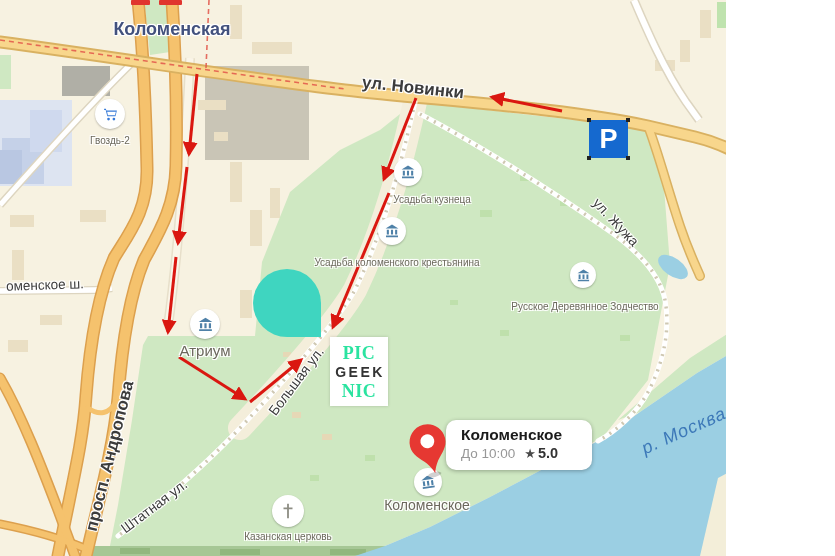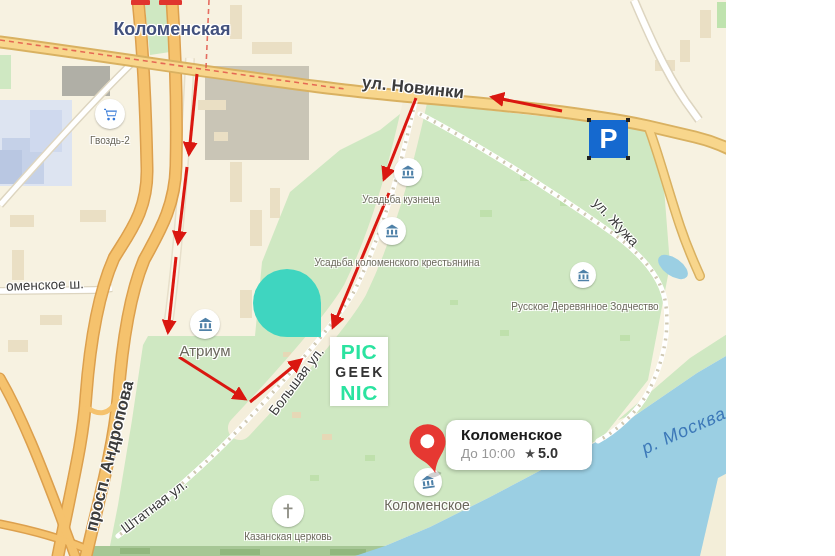--- a/index.html
+++ b/index.html
@@ -29,21 +29,21 @@
   .lbl{position:absolute;transform:translate(-50%,-50%);white-space:nowrap;color:var(--street_label);
        text-shadow:-1px -1px 0 #fff,1px -1px 0 #fff,-1px 1px 0 #fff,1px 1px 0 #fff,0 0 3px #fff;}
   .lbl.wrap{white-space:normal;text-align:center;line-height:1.12;}
   .poi-lbl{color:var(--poi_label);font-size:10px;font-weight:500;}
   .street{font-size:14px;font-weight:500;}
   .poi-icon{position:absolute;transform:translate(-50%,-50%);background:#fff;border-radius:50%;
        box-shadow:0 1px 2px rgba(0,0,0,.25);display:flex;align-items:center;justify-content:center;}
   .logo{position:absolute;left:330px;top:337px;width:58px;height:69px;background:#fff;
        box-shadow:0 0 3px rgba(0,0,0,.18);display:flex;flex-direction:column;align-items:center;
        justify-content:center;line-height:1;}
-  .logo .big{font-size:21px;font-weight:600;color:var(--logo_green);letter-spacing:.5px;}
+  .logo .big{font-size:18px;font-weight:600;color:var(--logo_green);letter-spacing:.5px;font-family:Liberation Serif, serif;}
   .logo .geek{font-size:14px;font-weight:700;color:#333;letter-spacing:2.5px;margin:3px 0 3px 2px;}
   .parking{position:absolute;left:589px;top:120px;width:39px;height:38px;background:var(--parking_blue);
        border-radius:3px;display:flex;align-items:center;justify-content:center;
        color:#fff;font-size:27px;font-weight:700;}
   .handle{position:absolute;width:4px;height:4px;background:#222;}
   .callout{position:absolute;left:446px;top:420px;width:146px;height:50px;background:#fff;
        border-radius:10px;box-shadow:0 1px 4px rgba(0,0,0,.3);box-sizing:border-box;
        padding:5px 8px 5px 15px;}
   .callout .title{font-size:15.5px;font-weight:700;color:#1b1b1b;line-height:19px;}
   .callout .row{display:flex;align-items:center;gap:9px;margin-top:1px;}
@@ -214,21 +214,21 @@
         <circle cx="16.8" cy="18.5" r="1.9" fill="#3579d8"></circle>
       </svg>
   </div>
   <div class="lbl poi-lbl" style="left:110px;top:140px;">Гвоздь-2</div>
 
   <div class="poi-icon" style="left:408px;top:172px;width:28px;height:28px;">
     <svg viewBox="0 0 20 20" width="16" height="16">
         <path fill="var(--poi_icon)" d="M10 2 L18 7 L2 7 Z M3.5 8.5 h2.6 v6 H3.5 Z M8.7 8.5 h2.6 v6 H8.7 Z M13.9 8.5 h2.6 v6 h-2.6 Z M2.5 15.5 h15 v2.2 h-15 Z"></path>
       </svg>
   </div>
-  <div class="lbl poi-lbl" style="left:401px;top:199px;">Усадьба кузнеца</div>
+  <div class="lbl poi-lbl" style="left:432px;top:199px;">Усадьба кузнеца</div>
 
   <div class="poi-icon" style="left:392px;top:231px;width:28px;height:28px;">
     <svg viewBox="0 0 20 20" width="16" height="16">
         <path fill="var(--poi_icon)" d="M10 2 L18 7 L2 7 Z M3.5 8.5 h2.6 v6 H3.5 Z M8.7 8.5 h2.6 v6 H8.7 Z M13.9 8.5 h2.6 v6 h-2.6 Z M2.5 15.5 h15 v2.2 h-15 Z"></path>
       </svg>
   </div>
   <div class="lbl wrap poi-lbl" style="left:397px;top:263px;width:195px;">Усадьба коломенского крестьянина</div>
 
   <div class="poi-icon" style="left:583px;top:275px;width:26px;height:26px;">
     <svg viewBox="0 0 20 20" width="15" height="15">

